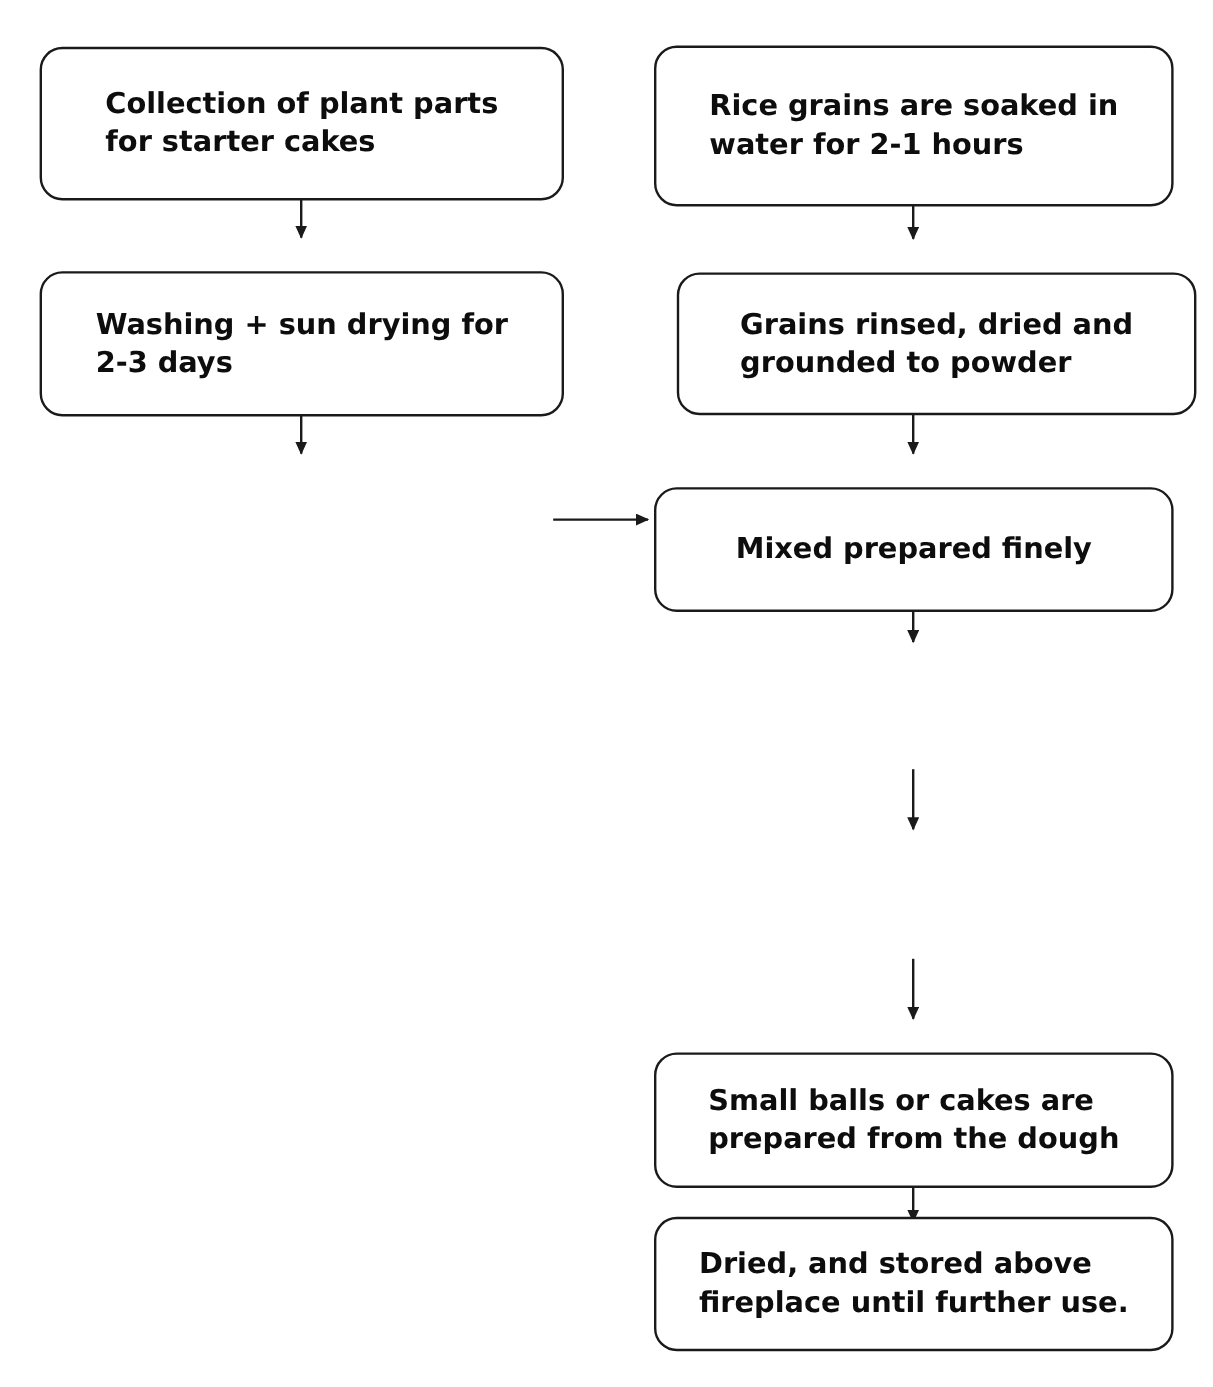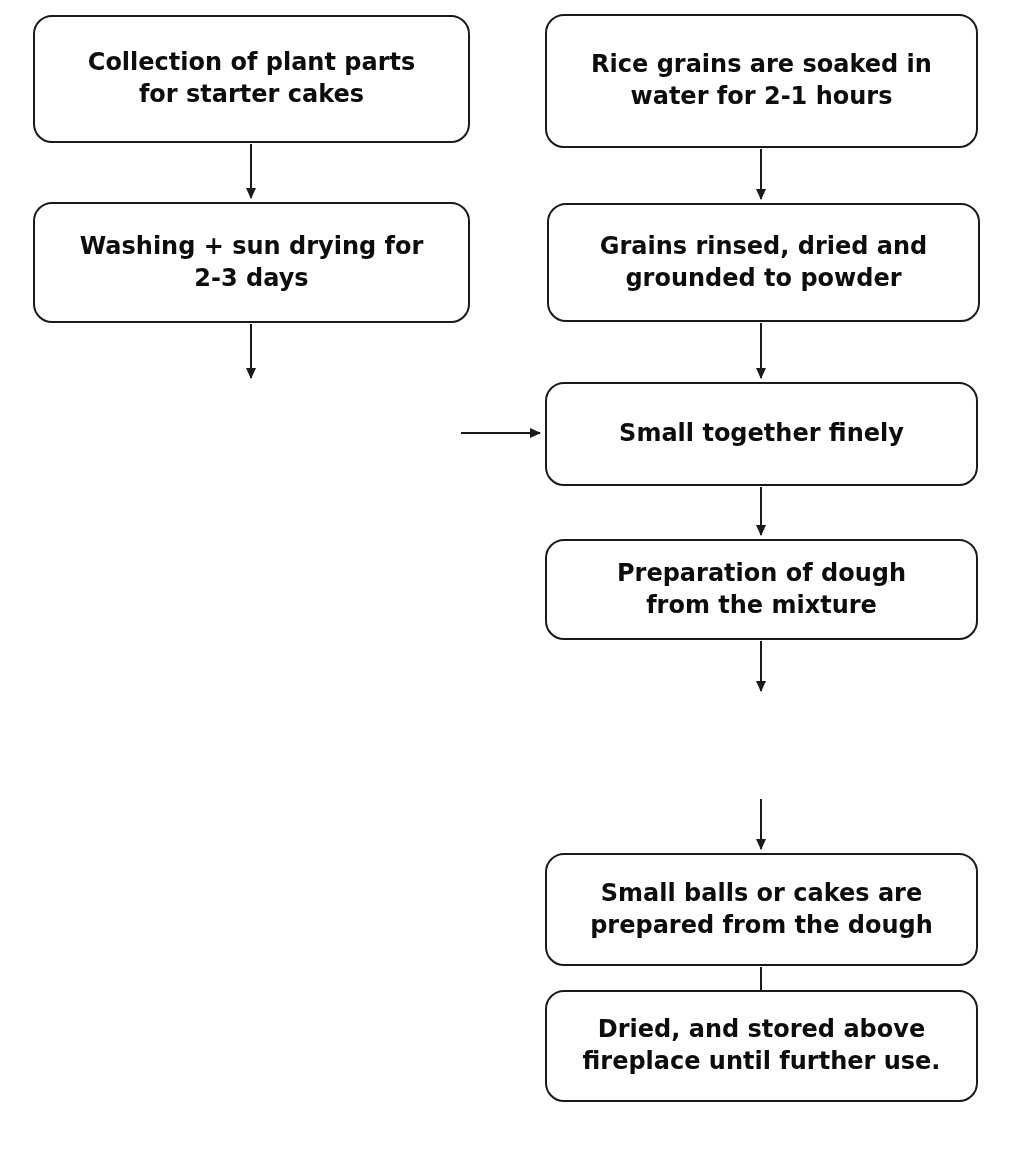--- a/index.html
+++ b/index.html
@@ -19,34 +19,35 @@
   }
   .node {
     position: absolute;
     box-sizing: border-box;
     background: #ffffff;
     border: 2px solid #1a1a1a;
     border-radius: 19px;
     display: flex;
     align-items: center;
     justify-content: center;
-    text-align: center;
+    text-align: left;
     font-weight: bold;
     font-size: 24px;
     line-height: 1.32;
     color: #0d0d0d;
     white-space: pre-line;
     padding: 0 12px;
+    margin-top: 24px;
   }
   
   .n-l1 { left: 33px;  top: 15px;   width: 437px; height: 128px; }
   .n-l2 { left: 33px;  top: 202px;  width: 437px; height: 121px; }
   .n-l3 { left: 46px;  top: 382px;  width: 414px; height: 104px; }
   .n-r1 { left: 545px; top: 14px;   width: 433px; height: 134px; }
-  .n-r2 { left: 547px; top: 203px;  width: 433px; height: 119px; }
+  .n-r2 { left: 564px; top: 203px;  width: 433px; height: 119px; }
   .n-r3 { left: 545px; top: 382px;  width: 433px; height: 104px; }
   .n-r4 { left: 545px; top: 539px;  width: 433px; height: 101px; }
   .n-r5 { left: 545px; top: 695px;  width: 433px; height: 103px; }
   .n-r6 { left: 545px; top: 853px;  width: 433px; height: 113px; }
   .n-r7 { left: 545px; top: 990px; width: 433px; height: 112px; }
 </style>
 </head>
 <body>
 
 <div class="canvas">
@@ -70,21 +71,19 @@
 
   <div class="node n-l1">Collection of plant parts
 for starter cakes</div>
   <div class="node n-l2">Washing + sun drying for
 2-3 days</div>
 
   <div class="node n-r1">Rice grains are soaked in
 water for 2-1 hours</div>
   <div class="node n-r2">Grains rinsed, dried and
 grounded to powder</div>
-  <div class="node n-r3">Small together finely</div>
-  <div class="node n-r4">Preparation of dough
-from the mixture</div>
+  <div class="node n-r3">Mixed prepared finely</div>
   <div class="node n-r6">Small balls or cakes are
 prepared from the dough</div>
   <div class="node n-r7">Dried, and stored above
 fireplace until further use.</div>
 
 </div>
 
 </body></html>

